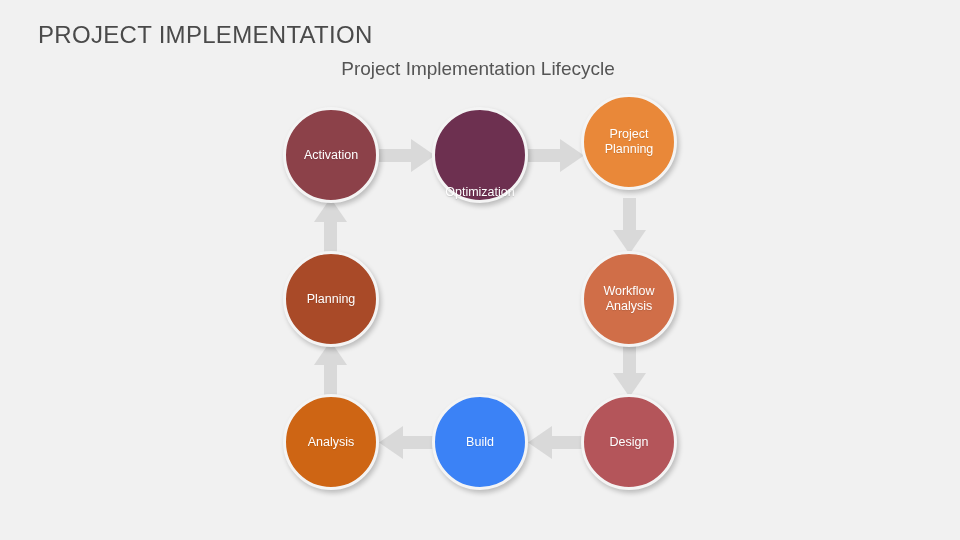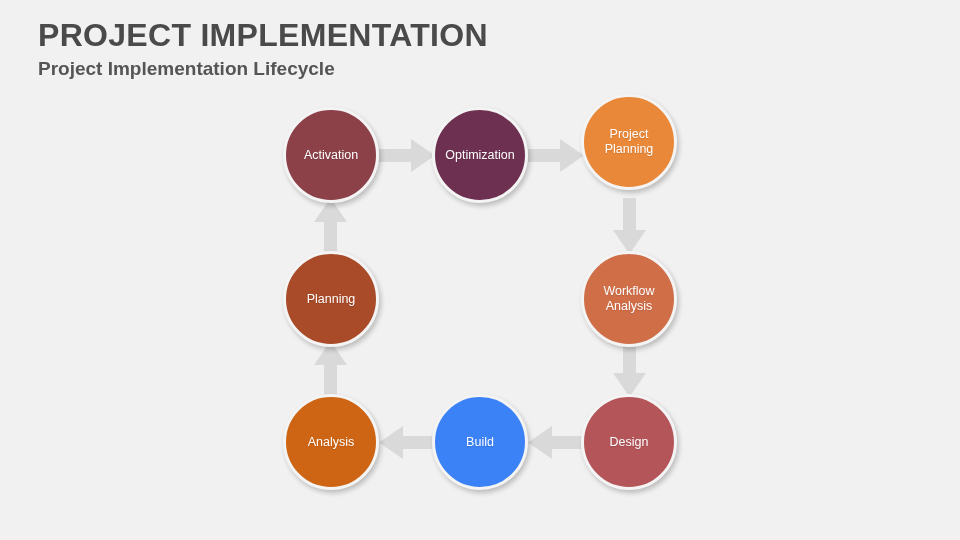--- a/index.html
+++ b/index.html
@@ -24,36 +24,37 @@
   }
 
   
   #title-block {
     position: absolute;
     left: 38px;
     top: 18px;
     width: 880px;
   }
   #slide-title {
-    font-size: 32px;
-    font-weight: bold;
+    font-size: 24px;
+    font-weight: normal;
     color: #4a4a4a;
     letter-spacing: 0.3px;
     line-height: 34px;
     margin: 0;
     white-space: nowrap;
   }
   #slide-subtitle {
     font-size: 19px;
-    font-weight: bold;
+    font-weight: normal;
     color: #555555;
     line-height: 24px;
     margin: 0;
     margin-top: 5px;
     white-space: nowrap;
+    text-align: center;
   }
 
   
   #cycle-diagram {
     position: absolute;
     left: 0;
     top: 0;
     width: 960px;
     height: 448px;
   }
@@ -147,21 +148,21 @@
     <div class="arrow" style="left:314px; top:198px;">
       <svg width="33" height="56" viewBox="0 0 33 56" aria-hidden="true">
         <polygon points="16.5,0 33,24 23,24 23,56 10,56 10,24 0,24" fill="#d9d9d9"></polygon>
       </svg>
     </div>
 
     <div class="node" style="left:283px; top:107px; background:#8c4149;">
       <span class="node-label">Activation</span>
     </div>
 
-    <div class="node" style="left:432px; top:107px; background:#6d3050;">
+    <div class="node" style="left:432px; top:107px; background:#6d3050;align-items:flex-end;">
       <span class="node-label">Optimization</span>
     </div>
 
     <div class="node" style="left:581px; top:94px; background:#e98839;">
       <span class="node-label">Project Planning</span>
     </div>
 
     <div class="node" style="left:581px; top:394px; background:#b4555a;">
       <span class="node-label">Design</span>
     </div>

